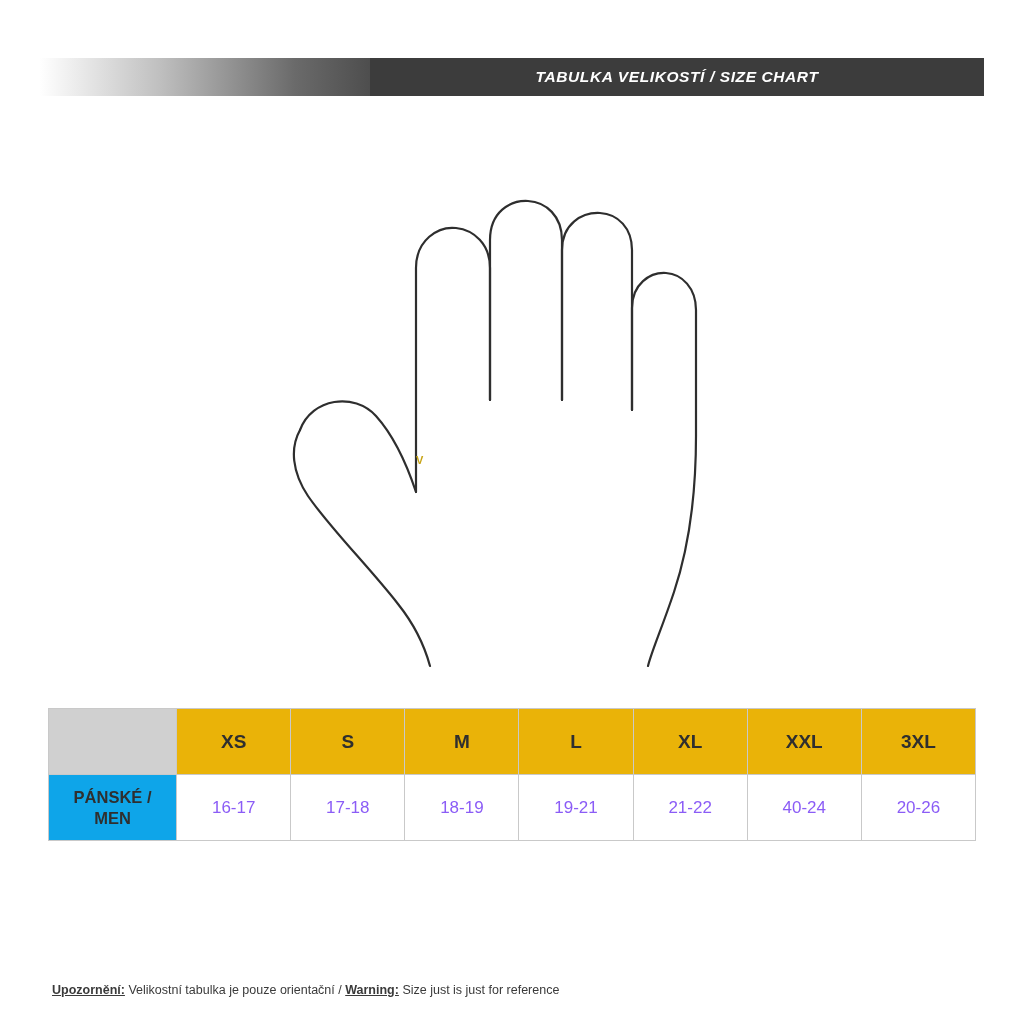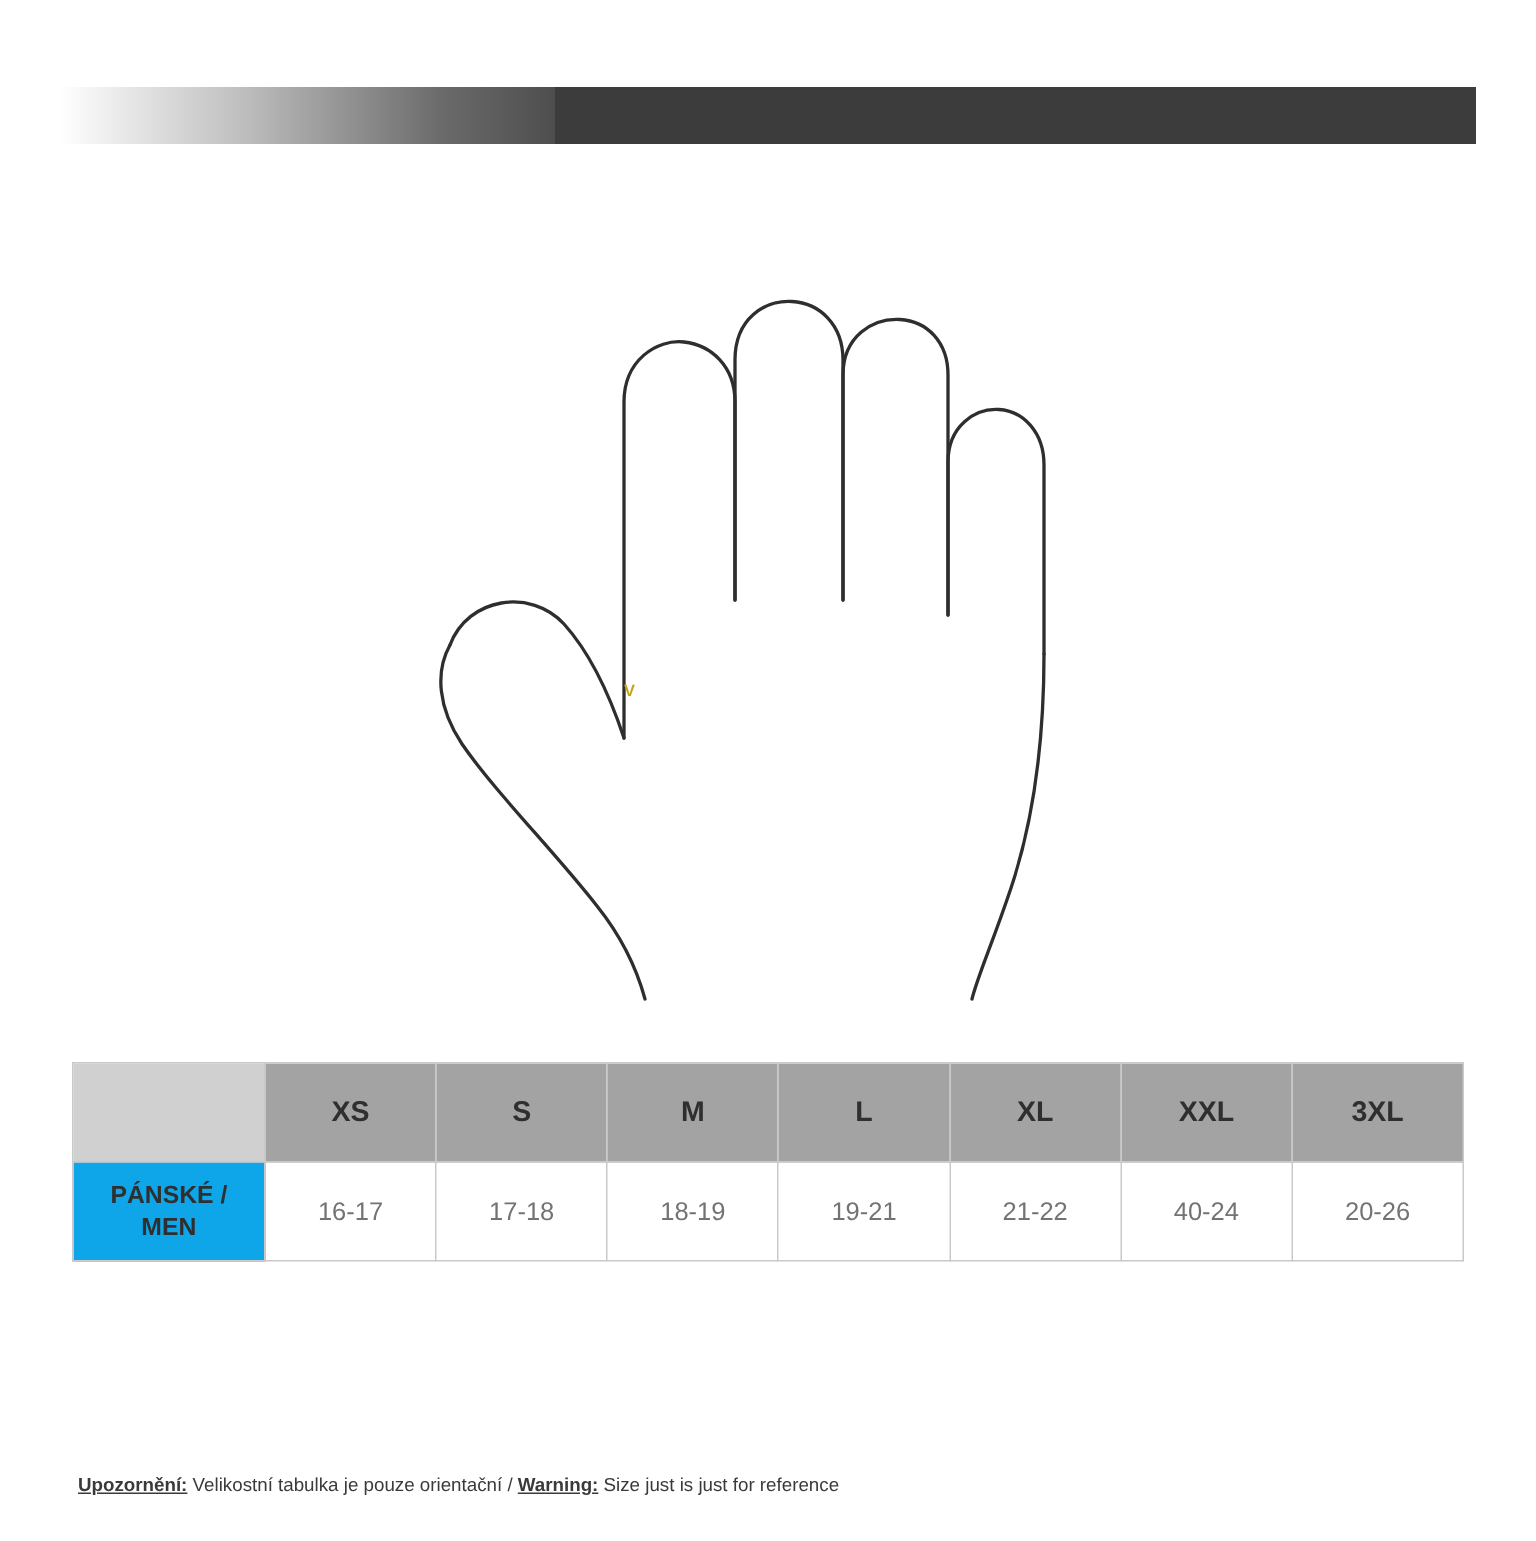--- a/index.html
+++ b/index.html
@@ -81,26 +81,26 @@
     width: 928px;
     table-layout: fixed;
   }
   table.size-chart th,
   table.size-chart td {
     border: 1px solid #c9c9c9;
     height: 65px;
     text-align: center;
     vertical-align: middle;
     font-size: 17px;
-    color: #737373;
+    color: #8b5cf6;
     font-weight: normal;
     padding: 0;
   }
   table.size-chart thead th {
-    background: #a3a3a3;
+    background: #eab308;
     font-weight: bold;
     font-size: 19px;
     color: #2f2f2f;
   }
   table.size-chart thead th.corner {
     background: #d0d0d0;
     border-left: 1px solid #c9c9c9;
   }
   table.size-chart tbody th.rowhead {
     background: #0ea5e9;
@@ -137,20 +137,21 @@
     white-space: nowrap;
   }
   .footnote b { font-weight: bold; text-decoration: underline; }
 </style>
 </head>
 <body>
 
 <div class="header-band">
   <div class="grad-left"></div>
   <div class="bar"></div>
+  <div class="header-title">TABULKA VELIKOSTÍ / SIZE CHART</div>
 </div>
 
 <div class="hand-wrap">
   <svg width="700" height="570" viewBox="0 0 700 570">
     <g fill="none" stroke="#2e2e2e" stroke-width="2.2" stroke-linecap="round" stroke-linejoin="round">
 
       <path d="M138 330
                C 150 298, 192 292, 214 316
                C 232 336, 244 362, 254 392"></path>
 

